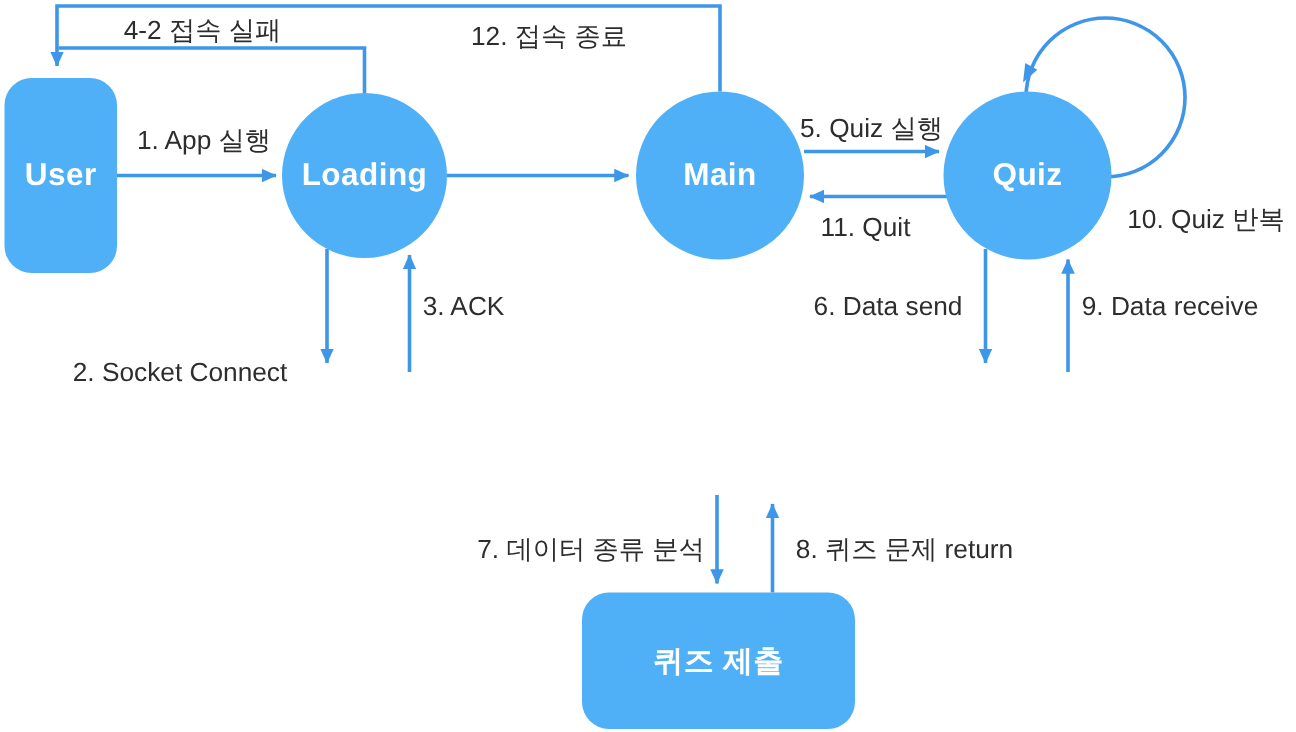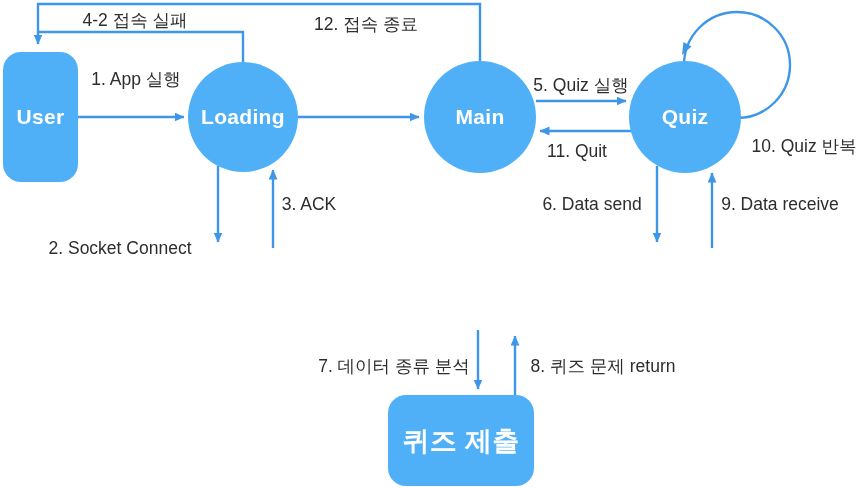--- a/index.html
+++ b/index.html
@@ -88,27 +88,27 @@
 
   <div class="node circle" style="left:424px; top:61px; width:112px; height:112px;">
     <span>Main</span>
   </div>
 
   <div class="node circle" style="left:629px; top:61px; width:112px; height:112px;text-align:center;">
     <span>Quiz</span>
   </div>
 
 
-  <div class="node rounded-rect" style="left:388px; top:395px; width:146px; height:91px; font-size:27px;">
+  <div class="node rounded-rect" style="left:388px; top:395px; width:182px; height:91px; font-size:20px;">
     <span>퀴즈 제출</span>
   </div>
 
   <div class="edge-label" style="left:135px; top:10px;">4-2 접속 실패</div>
   <div class="edge-label" style="left:366px; top:14px;">12. 접속 종료</div>
-  <div class="edge-label" style="left:136px; top:69px;">1. App 실행</div>
+  <div class="edge-label" style="left:136px; top:83px;">1. App 실행</div>
   <div class="edge-label" style="left:581px; top:75px;">5. Quiz 실행</div>
   <div class="edge-label" style="left:577px; top:141px;">11. Quit</div>
   <div class="edge-label" style="left:804px; top:136px;">10. Quiz 반복</div>
   <div class="edge-label" style="left:120px; top:194px;margin-top:44px;">2. Socket Connect</div>
   <div class="edge-label" style="left:309px; top:194px;">3. ACK</div>
   <div class="edge-label" style="left:592px; top:194px;">6. Data send</div>
   <div class="edge-label" style="left:780px; top:194px;">9. Data receive</div>
   <div class="edge-label" style="left:394px; top:356px;">7. 데이터 종류 분석</div>
   <div class="edge-label" style="left:603px; top:356px;">8. 퀴즈 문제 return</div>
 

